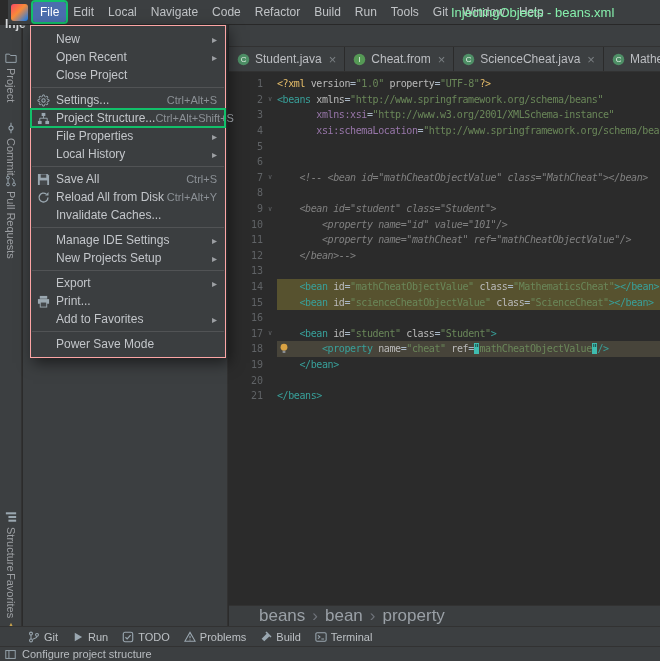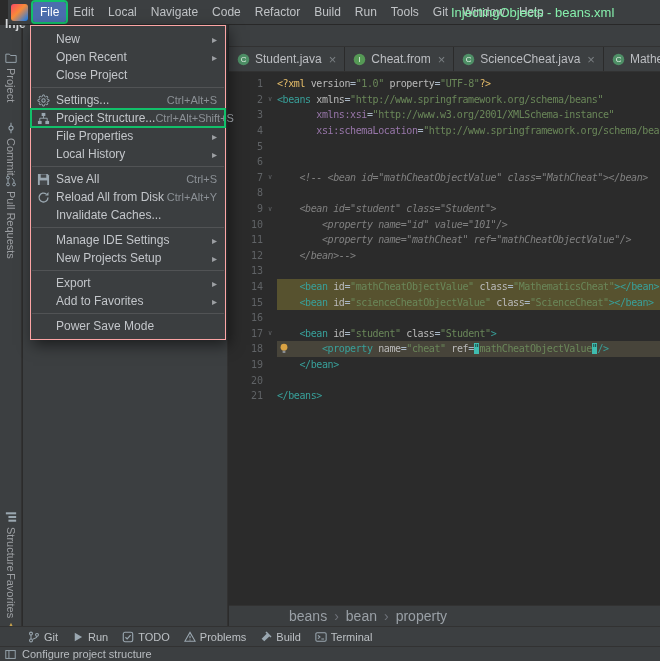--- a/index.html
+++ b/index.html
@@ -56,22 +56,22 @@
   .fold{width:14px;flex:0 0 auto;text-align:center;color:#606366;font-size:7px;letter-spacing:0}
   .code-text{padding-left:0}
   .tg{color:var(--tag,#38a09a)} .v{color:var(--value,#6a8759)} .at{color:var(--attr,#bababa)}
   .ns{color:var(--ns,#9876aa)} .c{color:var(--comment,#808080);font-style:italic}
   .pi{color:var(--pi,#e8bf6a)} .p{color:var(--plain,#a9b7c6)}
   .qsel{background:var(--qsel,#3fbcb0);color:#16312e}
   .bulb{position:absolute;left:49px;top:1px;width:12px;height:13px;z-index:3}
   .bulb svg{width:100%;height:100%}
   
   .breadcrumbs{position:absolute;left:0;right:0;bottom:0;height:21px;background:#3b3e40;
-               border-top:1px solid #323232;display:flex;align-items:center;padding-left:60px;gap:7px;
-               font-size:14px;color:#9aa0a6}
+               border-top:1px solid #323232;display:flex;align-items:center;padding-left:30px;gap:7px;
+               font-size:17px;color:#9aa0a6}
   .bc-sep{color:#6f737a}
   
   .bottom-bar{position:absolute;left:0;right:0;bottom:15px;height:20px;background:#3c3f41;
               border-top:1px solid #323232;display:flex;align-items:center;padding-left:28px;gap:14px;z-index:10}
   .tool-item{display:flex;align-items:center;gap:4px;font-size:11px;color:#bcc0c4;cursor:default}
   .tool-icon{width:12px;height:12px;flex:0 0 auto}
   .tool-icon svg{width:100%;height:100%}
   
   .status-bar{position:absolute;left:0;right:0;bottom:0;height:15px;background:#3c3f41;
               border-top:1px solid #323232;display:flex;align-items:center;padding-left:5px;gap:6px;
@@ -228,20 +228,30 @@
       <div class="popup-row">
         <span class="mi"></span>
         <span class="lbl">New Projects Setup</span>
         <span class="arrow">▸</span>
       </div>
       <div class="popup-sep"></div>
       <div class="popup-row">
         <span class="mi"></span>
         <span class="lbl">Export</span>
         <span class="arrow">▸</span>
+      </div>
+      <div class="popup-row">
+        <span class="mi">
+          <svg viewBox="0 0 14 14">
+            <rect x="3" y="1" width="8" height="3" fill="#9aa7b0"></rect>
+            <rect x="1" y="4.4" width="12" height="5" fill="#9aa7b0"></rect>
+            <rect x="3.5" y="7.6" width="7" height="5.4" fill="#44484b" stroke="#9aa7b0"></rect>
+          </svg>
+        </span>
+        <span class="lbl">Print...</span>
       </div>
       <div class="popup-row">
         <span class="mi"></span>
         <span class="lbl">Add to Favorites</span>
         <span class="arrow">▸</span>
       </div>
       <div class="popup-sep"></div>
       <div class="popup-row">
         <span class="mi"></span>
         <span class="lbl">Power Save Mode</span>

